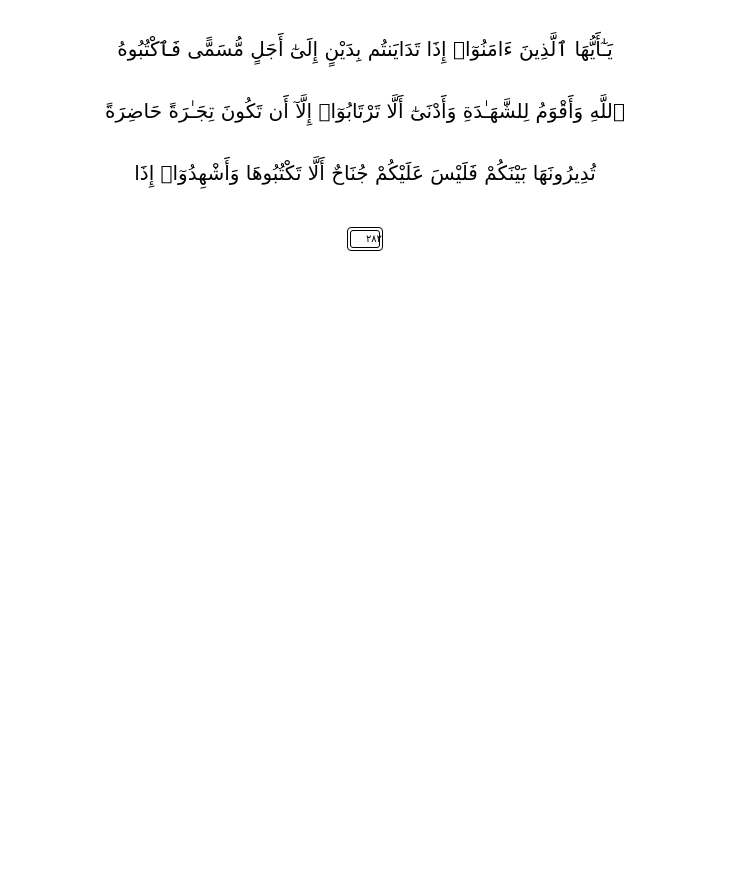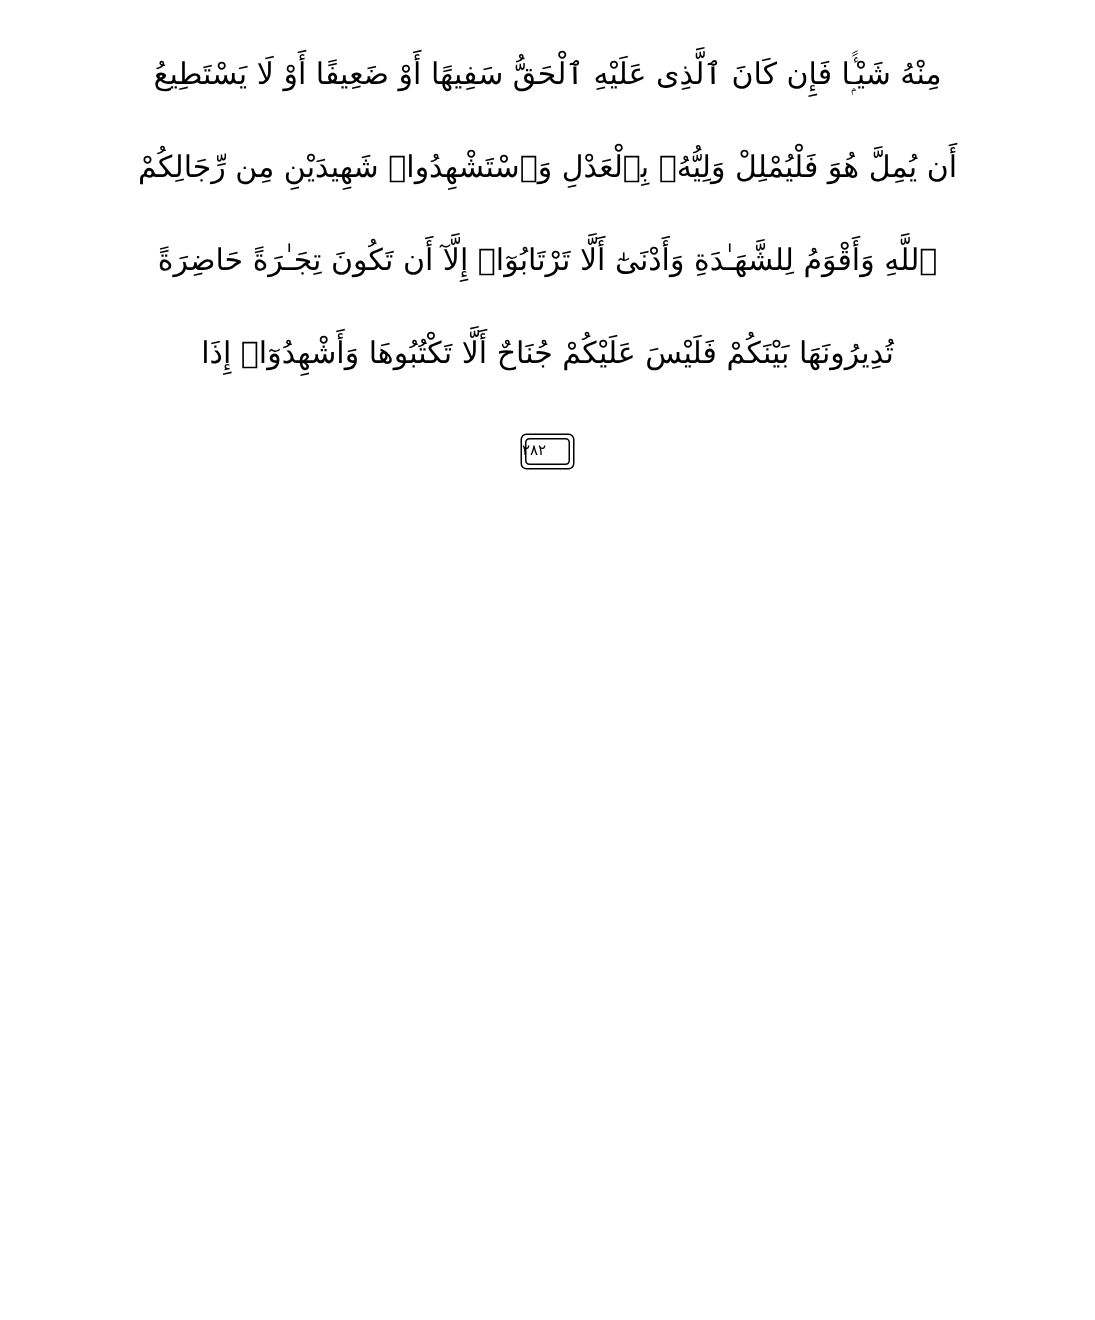--- a/index.html
+++ b/index.html
@@ -41,21 +41,21 @@
     justify-content: center;
     letter-spacing: 0px;
   }
   .line-last {
     height: 70px;
     justify-content: center;
   }
   .ayah-marker {
     display: inline-flex;
     align-items: center;
-    justify-content: flex-end;
+    justify-content: flex-start;
     width: 34px;
     height: 22px;
     border: 1.5px solid #000;
     border-radius: 4px;
     font-size: 11px;
     font-family: "DejaVu Sans", sans-serif;
     position: relative;
     margin: 0 6px;
     line-height: 1;
     vertical-align: middle;
@@ -82,22 +82,21 @@
     gap: 4px;
     direction: rtl;
   }
 </style>
 </head>
 <body>
 
 <div class="page">
   <div class="quran-text">
 
-    <div class="line">مِنْهُ شَيْـًۭٔا فَإِن كَانَ ٱلَّذِى عَلَيْهِ ٱلْحَقُّ سَفِيهًا أَوْ ضَعِيفًا أَوْ لَا يَسْتَطِيعُ</div>
-    <div class="line">أَن يُمِلَّ هُوَ فَلْيُمْلِلْ وَلِيُّهُۥ بِٱلْعَدْلِ وَٱسْتَشْهِدُوا۟ شَهِيدَيْنِ مِن رِّجَالِكُمْ</div>
+    <div class="line">يَـٰٓأَيُّهَا ٱلَّذِينَ ءَامَنُوٓا۟ إِذَا تَدَايَنتُم بِدَيْنٍ إِلَىٰٓ أَجَلٍ مُّسَمًّى فَٱكْتُبُوهُ</div>
     <div class="line">ٱللَّهِ وَأَقْوَمُ لِلشَّهَـٰدَةِ وَأَدْنَىٰٓ أَلَّا تَرْتَابُوٓا۟ إِلَّآ أَن تَكُونَ تِجَـٰرَةً حَاضِرَةً</div>
     <div class="line">تُدِيرُونَهَا بَيْنَكُمْ فَلَيْسَ عَلَيْكُمْ جُنَاحٌ أَلَّا تَكْتُبُوهَا وَأَشْهِدُوٓا۟ إِذَا</div>
 
     <div class="line line-last footer-line">
       <span class="ayah-marker">
         <span class="ayah-num">٢٨٢</span>
       </span>
     </div>
 
   </div>

